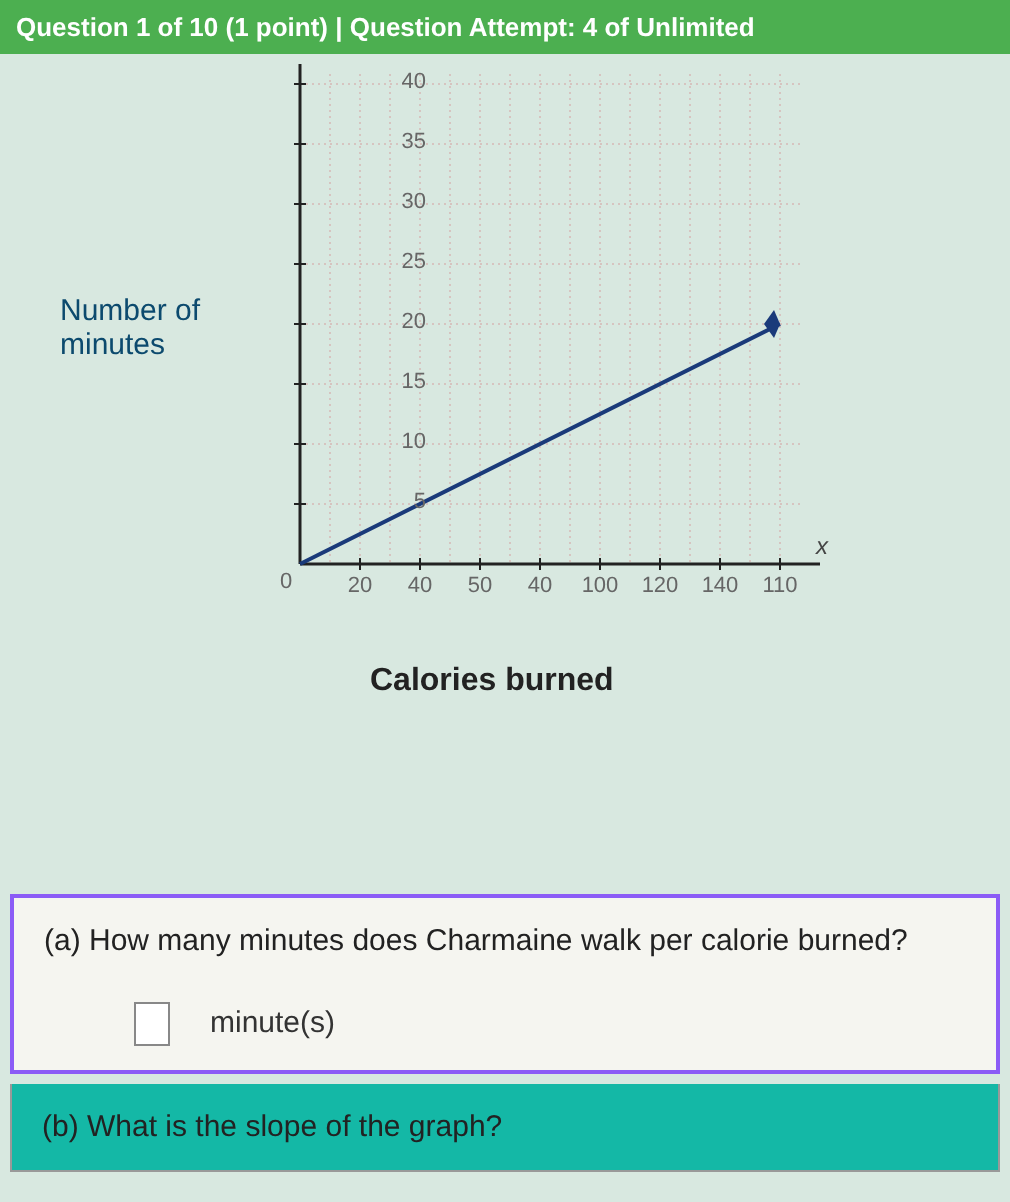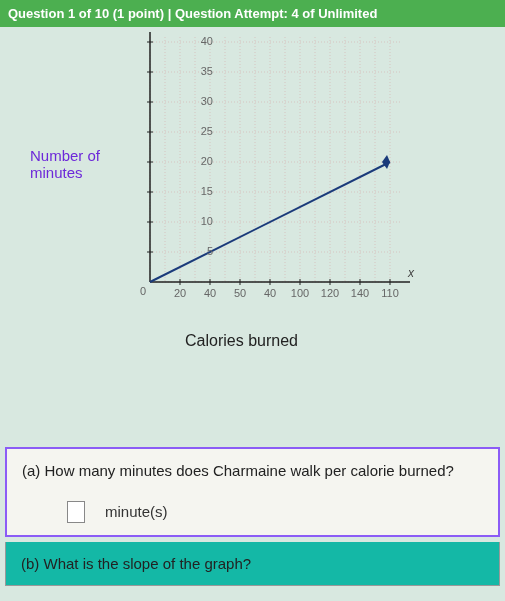--- a/index.html
+++ b/index.html
@@ -27,31 +27,31 @@
       left: 150px;
       top: 10px;
       width: 280px;
       height: 250px;
     }
     .y-axis-label {
       position: absolute;
       left: 30px;
       top: 120px;
       font-size: 15px;
-      color: #6d28d9;
+      color: #0c4a6e;
       width: 100px;
       text-align: left;
     }
     .x-axis-label {
       position: absolute;
       left: 185px;
       top: 305px;
       font-size: 16px;
       color: #222;
-      font-weight: 400;
+      font-weight: 700;
       text-align: right;
     }
     .y-tick {
       position: absolute;
       right: 292px;
       font-size: 11px;
       color: #666;
       text-align: right;
       width: 20px;
     }

